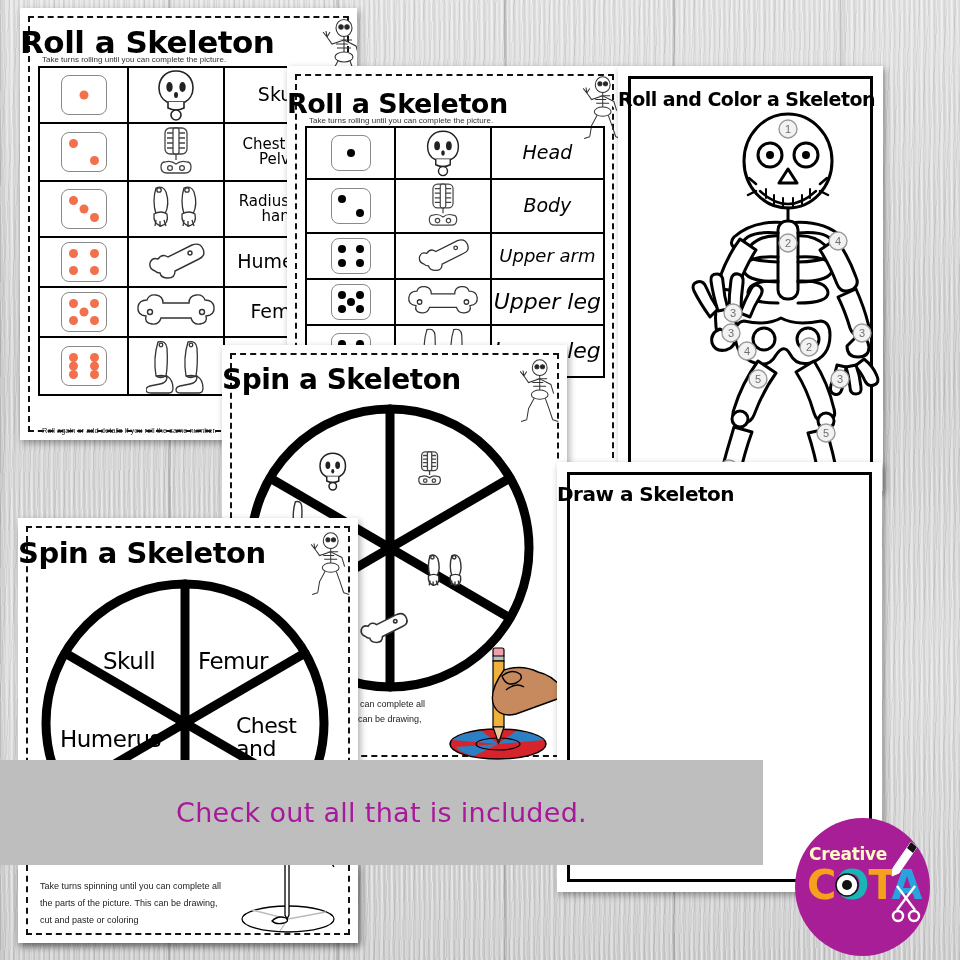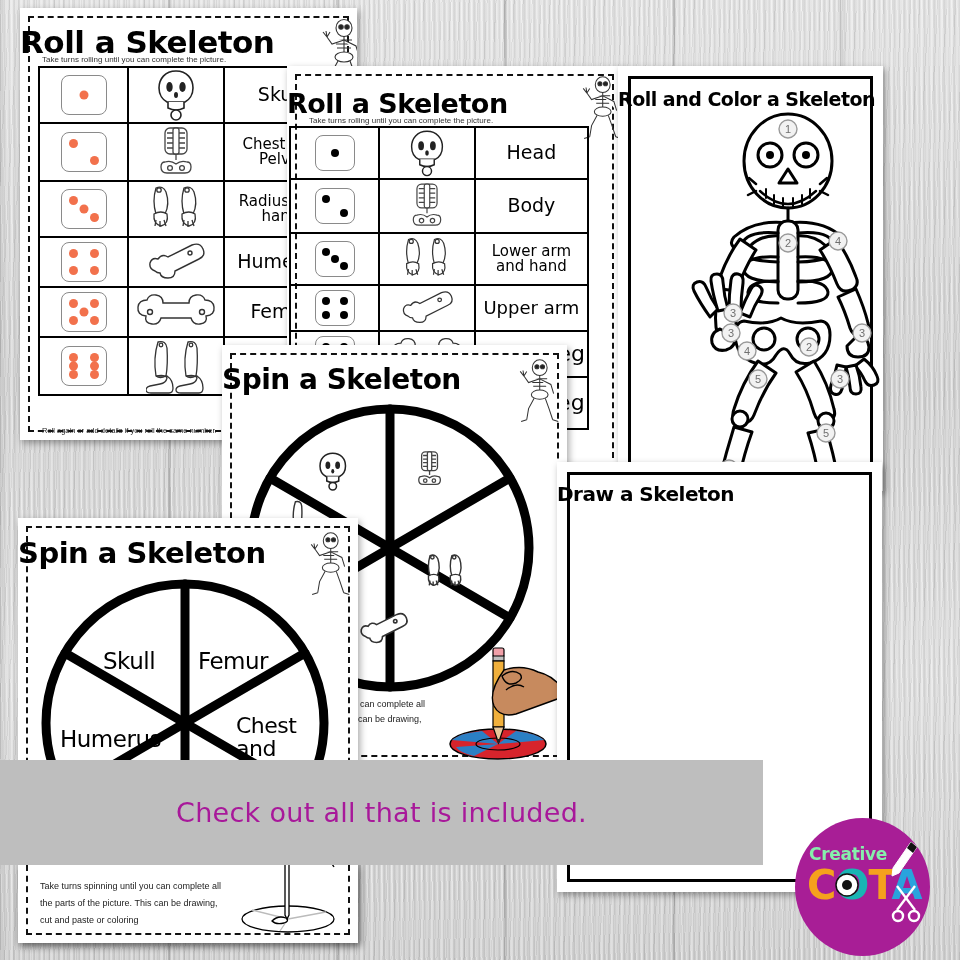--- a/index.html
+++ b/index.html
@@ -129,21 +129,21 @@
   
   #logo{
     position:absolute; left:795px; top:818px; width:135px; height:138px;
     border-radius:50%;
     background:#a81e96;
     overflow:hidden;
   }
   #logo .creative{
     position:absolute; left:14px; top:26px;
     font-family:"DejaVu Sans", sans-serif; font-weight:bold;
-    font-size:17px; color:#86efac; letter-spacing:-.3px;
+    font-size:17px; color:#fef9c3; letter-spacing:-.3px;
   }
   #logo .cota{
     position:absolute; left:12px; top:44px;
     font-family:"DejaVu Sans", sans-serif; font-weight:bold;
     font-size:40px; letter-spacing:-1px;
   }
   #logo .cota .c{ color:#f5a11d; }
   #logo .cota .o{ color:#19b4b4; }
   #logo .cota .t{ color:#f5a11d; }
   #logo .cota .a{ color:#29a3dd; }
@@ -334,21 +334,21 @@
       <path d="M32 18 L32 36"></path>
       <path d="M24 22 h16 M24 26 h16 M25 30 h14"></path>
       <path d="M32 22 L20 26 L15 19 M15 19 l-4 -5 M15 19 l-1 -6 M15 19 l3 -5"></path>
       <path d="M32 22 L44 28 L47 38"></path>
       <ellipse cx="32" cy="39" rx="9" ry="5"></ellipse>
       <path d="M26 43 L20 54 L18 66 M38 43 L42 54 L46 66"></path>
       <path d="M18 66 l-6 2 M46 66 l6 2"></path>
     </g>
   </svg>
 
-  <table class="roll" style="position:absolute; left:2px; top:60px; width:300px;">
+  <table class="roll" style="position:absolute; left:18px; top:60px; width:300px;font-style:italic;">
     <tbody>
       <tr>
         <td class="die-cell">
           <div class="die black wsmall">
             <span class="pip p-c"></span>
           </div>
         </td>
         <td class="pic-cell">
           <svg class="bone-svg" width="38" height="50" viewBox="0 0 42 54">
             <g fill="#fff" stroke="#222" stroke-width="1.6">
@@ -380,44 +380,20 @@
               <path d="M23 30 L23 36"></path>
               <path d="M12 38 Q8 38 8 43 Q8 49 14 49 L32 49 Q38 49 38 43 Q38 38 34 38 Q28 36 23 40 Q18 36 12 38Z"></path>
               <circle cx="17" cy="44" r="2.4"></circle>
                 <circle cx="29" cy="44" r="2.4"></circle>
             </g>
           </svg>
         </td>
         <td class="lbl-cell">Body</td>
       </tr>
 
-      <tr>
-        <td class="die-cell">
-          <div class="die black wsmall">
-            <span class="pip p-tl"></span>
-            <span class="pip p-dm"></span>
-            <span class="pip p-br"></span>
-          </div>
-        </td>
-        <td class="pic-cell">
-          <svg class="bone-svg" width="54" height="50" viewBox="0 0 58 54">
-            <g fill="#fff" stroke="#333" stroke-width="1.3">
-              <path d="M9 6 q7 -3 10 4 q4 12 -1 22 q-5 4 -9 0 q-4 -13 0 -26Z"></path>
-              <circle cx="12" cy="8" r="2.2"></circle>
-              <path d="M7 32 q7 -4 13 0 q2 10 -6 12 q-8 -2 -7 -12Z"></path>
-              <path d="M9 38 l-1 6 M13 39 l0 6 M17 38 l2 6"></path>
-              <path d="M37 6 q7 -3 10 4 q4 12 -1 22 q-5 4 -9 0 q-4 -13 0 -26Z"></path>
-              <circle cx="40" cy="8" r="2.2"></circle>
-              <path d="M35 32 q7 -4 13 0 q2 10 -6 12 q-8 -2 -7 -12Z"></path>
-              <path d="M37 38 l-1 6 M41 39 l0 6 M45 38 l2 6"></path>
-            </g>
-          </svg>
-        </td>
-        <td class="lbl-cell small">Lower arm and hand</td>
-      </tr>
 
       <tr>
         <td class="die-cell">
           <div class="die black wsmall">
             <span class="pip p-tl"></span>
             <span class="pip p-tr"></span>
             <span class="pip p-bl"></span>
             <span class="pip p-br"></span>
           </div>
         </td>

